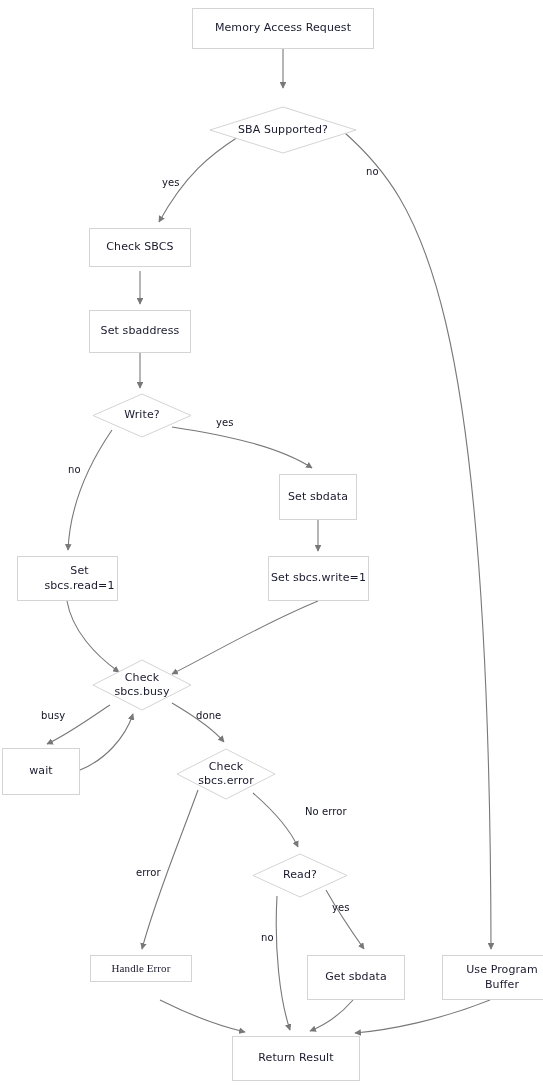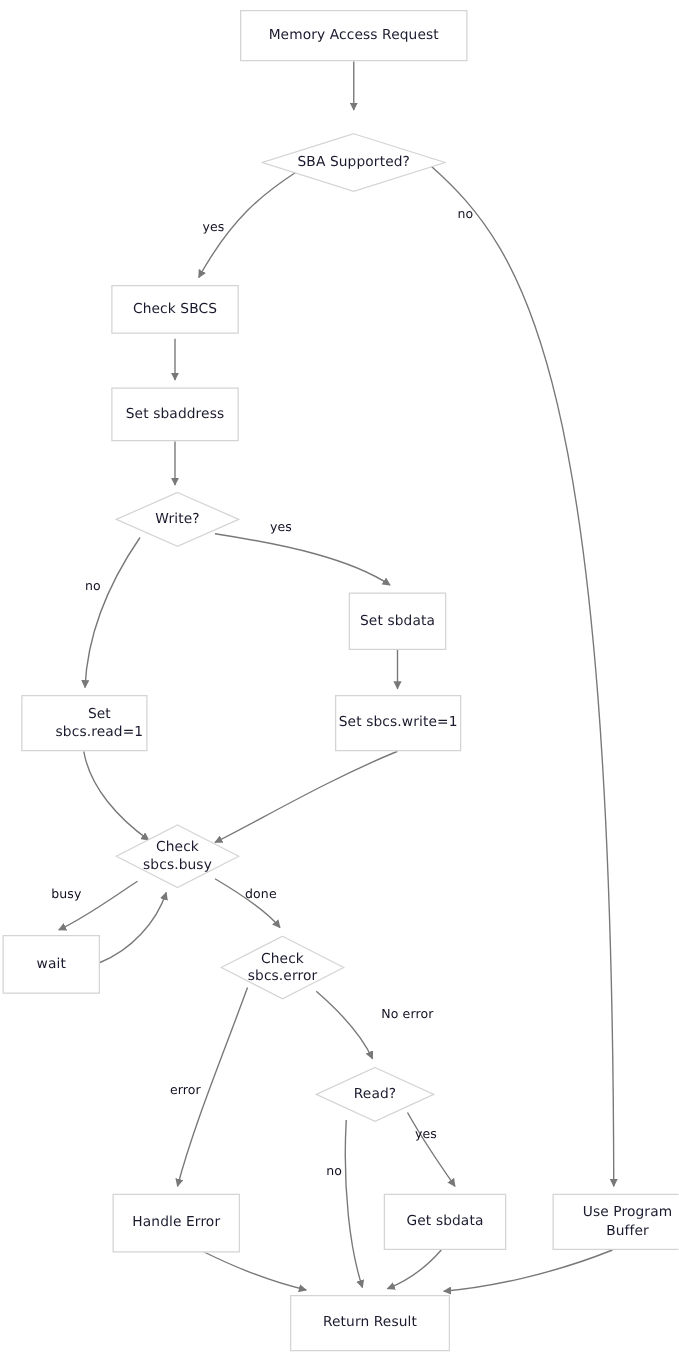--- a/index.html
+++ b/index.html
@@ -153,21 +153,21 @@
 sbcs.error</span>
   </div>
 
   <div class="node diamond" style="left:252px; top:853px; width:96px; height:45px;">
     <svg class="dshape" viewBox="0 0 96 45" preserveAspectRatio="none">
       <polygon points="48,1 95,22.5 48,44 1,22.5" fill="#ffffff" stroke="#d4d4d4" stroke-width="1"></polygon>
     </svg>
     <span class="dlabel">Read?</span>
   </div>
 
-  <div class="node box" style="left:90px; top:955px; width:102px; height:47px;">
+  <div class="node box" style="left:90px; top:955px; width:102px; height:27px;font-family:Liberation Serif, serif;">
     <span>Handle Error</span>
   </div>
 
   <div class="node box" style="left:307px; top:955px; width:98px; height:45px;">
     <span>Get sbdata</span>
   </div>
 
   <div class="node box" style="left:442px; top:955px; width:120px; height:45px;">
     <span style="white-space:pre-line;">Use Program
 Buffer</span>

